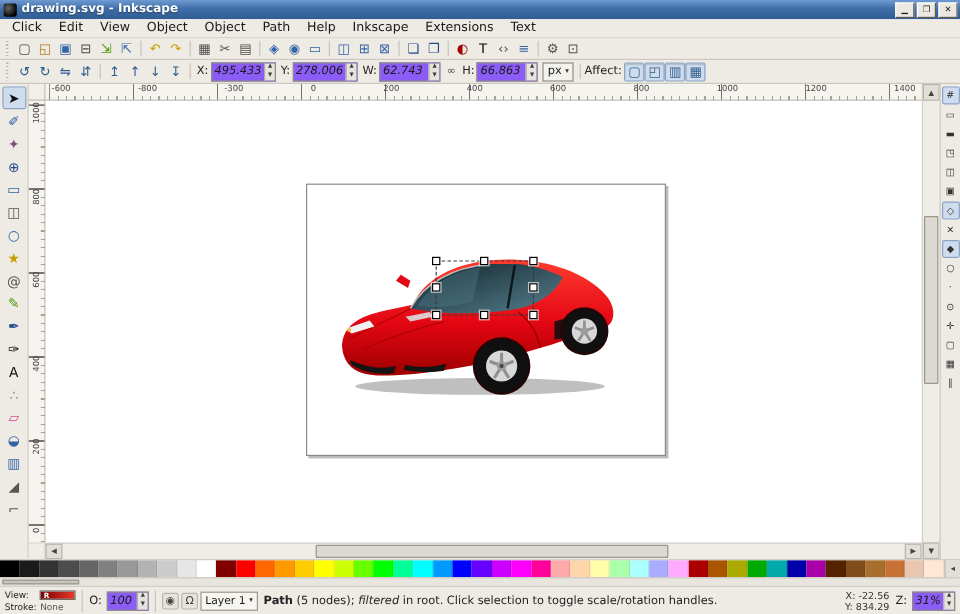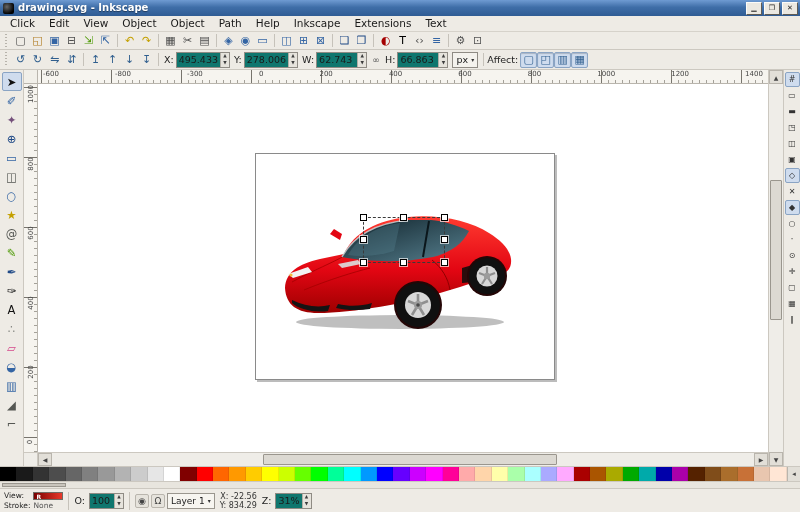--- a/index.html
+++ b/index.html
@@ -23,21 +23,21 @@
 .optbar{flex:0 0 20px;}
 .grip{width:5px;align-self:stretch;margin:2px 3px;background:repeating-linear-gradient(180deg,#b7b3ab 0 1px,transparent 1px 3px);background-size:2px 100%;background-repeat:no-repeat;background-position:1px 0;}
 .tbgroup{display:flex;align-items:center;}
 .tsep{width:1px;height:13px;background:#c6c2ba;margin:0 3px;}
 .tbtn{min-width:17px;height:16px;padding:0 1px;display:flex;align-items:center;justify-content:center;font-size:11px;line-height:1;border:1px solid transparent;border-radius:2px;color:#333;}
 .tbtn.active{background:#cfdcee;border-color:#8aa4c4;box-shadow:inset 0 1px 1px rgba(0,0,0,.18);}
 .optbar .tbtn{color:#2f5e8e;}
 
 .field{display:flex;align-items:center;margin:0 2px;}
 .flabel{font-size:9.5px;margin-right:2px;color:#222;}
-.spin{display:flex;align-items:stretch;height:16px;border:1px solid #8f8b84;background:#0f766e;}
+.spin{display:flex;align-items:stretch;height:16px;border:1px solid #8f8b84;background:#8b5cf6;font-style:italic;}
 .spin .val{min-width:40px;padding:1px 2px;font-size:9.5px;line-height:12px;white-space:nowrap;}
 .spin.small .val{min-width:24px;}
 .spin .arrows{width:9px;display:flex;flex-direction:column;border-left:1px solid #b3afa7;background:#e6e3dc;}
 .spin .arrows div{flex:1;font-size:4.5px;line-height:6px;text-align:center;color:#3c3c3c;}
 .lockbtn{width:14px;height:16px;display:flex;align-items:center;justify-content:center;font-size:9px;color:#555;border:1px solid transparent;}
 .dropdown{display:flex;align-items:center;height:16px;border:1px solid #8f8b84;background:#f4f2ed;padding:0 3px;font-size:9.5px;margin:0 2px;}
 .dd-arrow{font-size:6px;margin-left:3px;color:#333;}
 
 
 .main{flex:1;display:flex;min-height:0;}
@@ -497,20 +497,23 @@
     </div>
     <div class="ssep"></div>
     <div class="sblock">
       <div class="sbtn-sm">◉</div>
       <div class="sbtn-sm">Ω</div>
       <div class="layercombo">
         <span>Layer 1</span>
         <span class="dd-arrow">▾</span>
       </div>
     </div>
+    <div class="message">
+      <span class="b">Path</span><span> (5 nodes); </span><span class="i">filtered</span><span> in root. Click selection to toggle scale/rotation handles.</span>
+    </div>
     <div class="coords">
       <div><span>X:</span> <span>-22.56</span></div>
       <div><span>Y:</span> <span>834.29</span></div>
     </div>
     <div class="sblock">
       <span class="flabel">Z:</span>
       <div class="spin small">
         <div class="val">31%</div>
         <div class="arrows">
             <div>▲</div>

